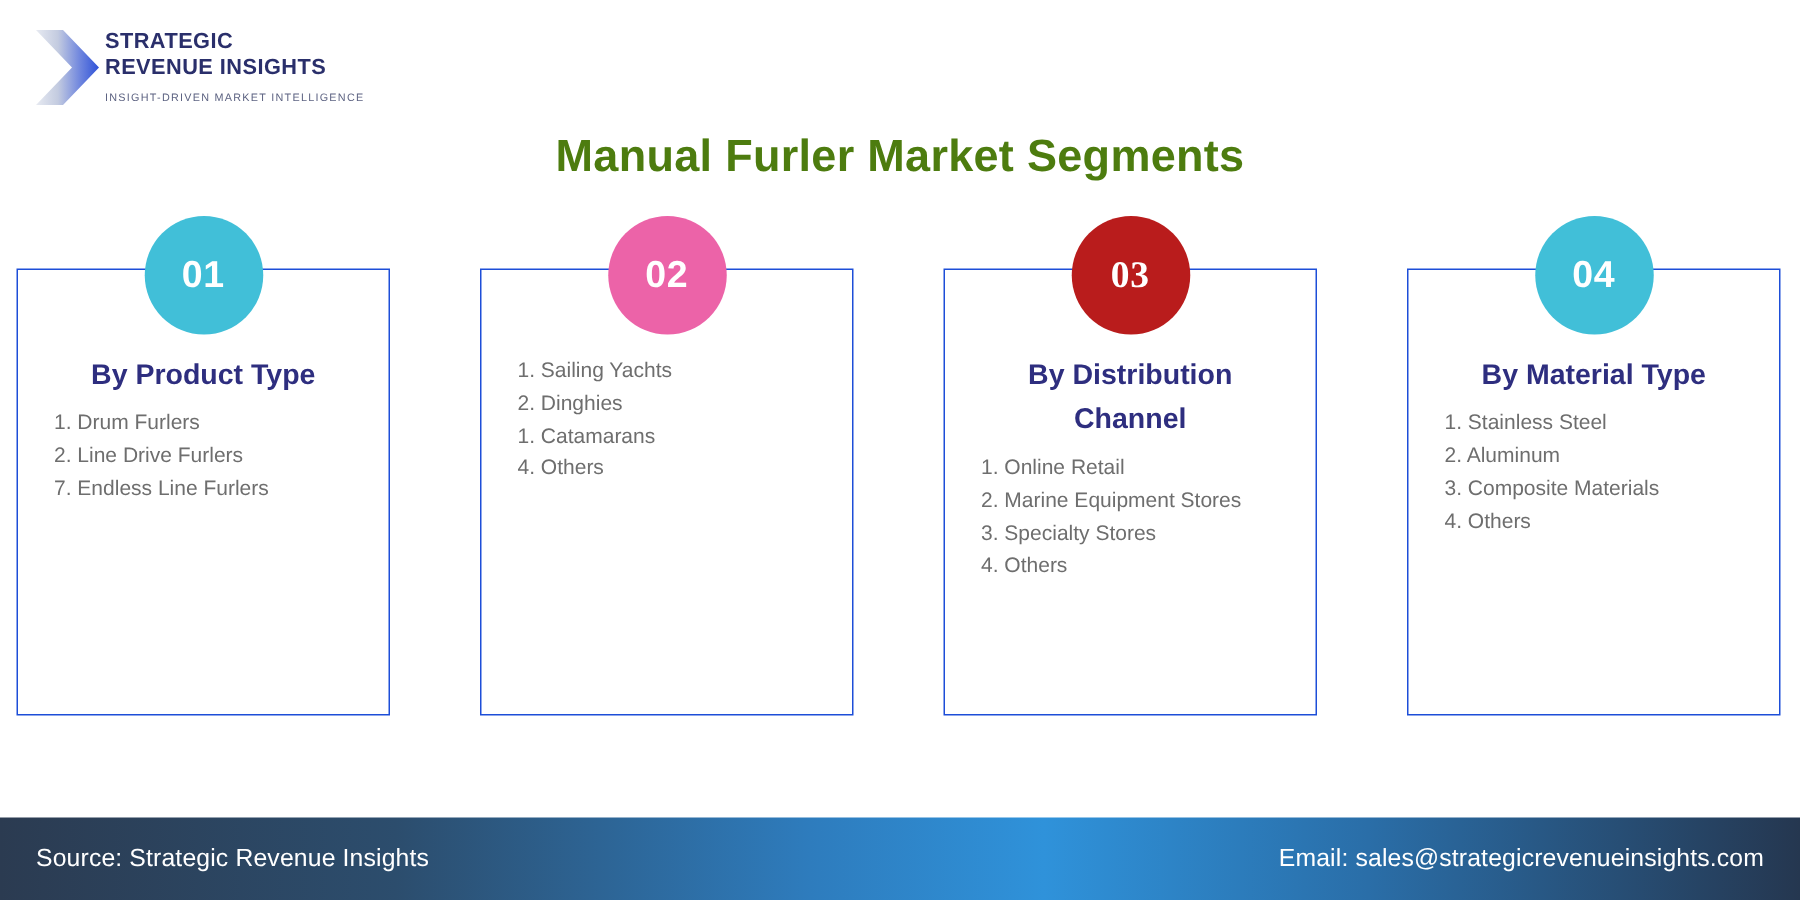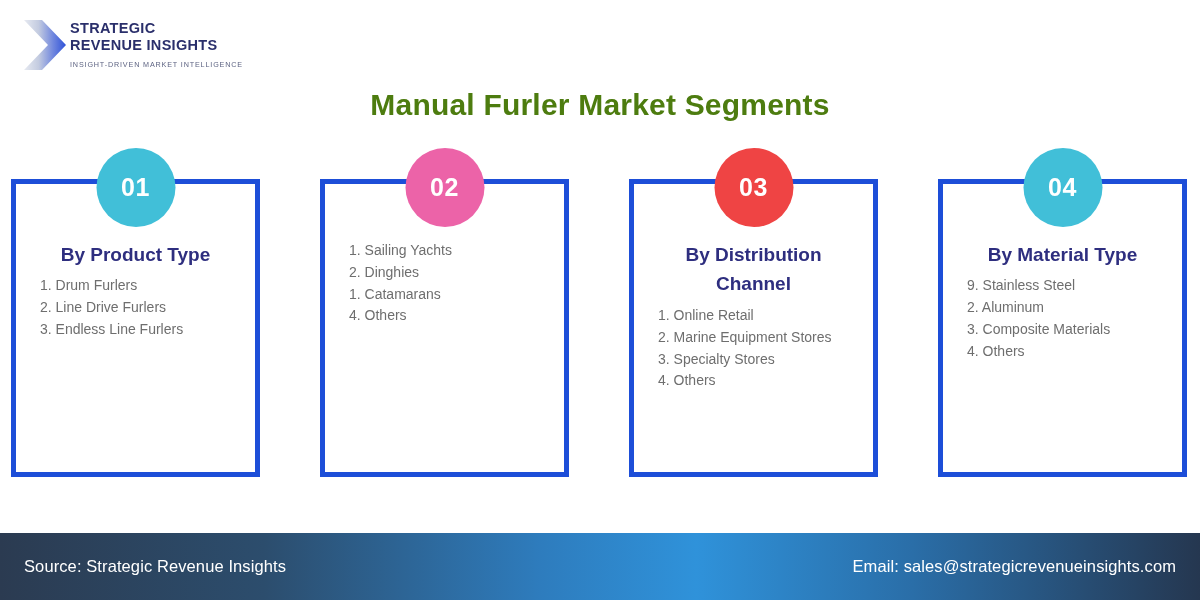--- a/index.html
+++ b/index.html
@@ -65,21 +65,21 @@
     left: 11px;
     top: 143px;
     width: 1178px;
     display: flex;
     gap: 60px;
   }
   .segment-card {
     width: 249px;
     flex: none;
     position: relative;
-    border: 5px solid #1d4ed8;
+    border: 1px solid #1d4ed8;
     background: #ffffff;
     margin-top: 36px;
     min-height: 298px;
     padding: 56px 12px 20px 12px;
   }
   .card-badge {
     position: absolute;
     top: -36px;
     left: 50%;
     transform: translateX(-50%);
@@ -111,21 +111,21 @@
     padding-left: 22px;
     text-indent: -22px;
   }
 
   
   #footer-bar {
     position: absolute;
     left: 0;
     bottom: 0;
     width: 1200px;
-    height: 67px;
+    height: 55px;
     background: linear-gradient(90deg,
         #2b3b51 0%,
         #2c4d6d 22%,
         #2e7cbd 45%,
         #2f92da 58%,
         #2a6ea8 76%,
         #253750 100%);
     display: flex;
     align-items: center;
     justify-content: space-between;
@@ -162,50 +162,50 @@
 <div id="page-title">Manual Furler Market Segments</div>
 
 <div id="cards-row">
 
   <div class="segment-card">
     <div class="card-badge" style="background: rgb(65, 191, 216);">01</div>
     <div class="card-title">By Product Type</div>
     <ul class="card-list">
       <li>1. Drum Furlers</li>
       <li>2. Line Drive Furlers</li>
-      <li>3. Endless Line Furlers</li>
+      <li>7. Endless Line Furlers</li>
     </ul>
   </div>
 
   <div class="segment-card">
     <div class="card-badge" style="background: rgb(236, 99, 168);">02</div>
     <ul class="card-list">
       <li>1. Sailing Yachts</li>
       <li>2. Dinghies</li>
       <li>1. Catamarans</li>
       <li>4. Others</li>
     </ul>
   </div>
 
   <div class="segment-card">
-    <div class="card-badge" style="background: #ef4444;">03</div>
+    <div class="card-badge" style="background: #b91c1c; font-family: Liberation Serif, serif;">03</div>
     <div class="card-title">By Distribution Channel</div>
     <ul class="card-list">
       <li>1. Online Retail</li>
       <li>2. Marine Equipment Stores</li>
       <li>3. Specialty Stores</li>
       <li>4. Others</li>
     </ul>
   </div>
 
   <div class="segment-card">
     <div class="card-badge" style="background: rgb(65, 191, 216);">04</div>
     <div class="card-title">By Material Type</div>
     <ul class="card-list">
-      <li>9. Stainless Steel</li>
+      <li>1. Stainless Steel</li>
       <li>2. Aluminum</li>
       <li>3. Composite Materials</li>
       <li>4. Others</li>
     </ul>
   </div>
 
 </div>
 
 <div id="footer-bar">
   <div class="footer-text">Source: Strategic Revenue Insights</div>

